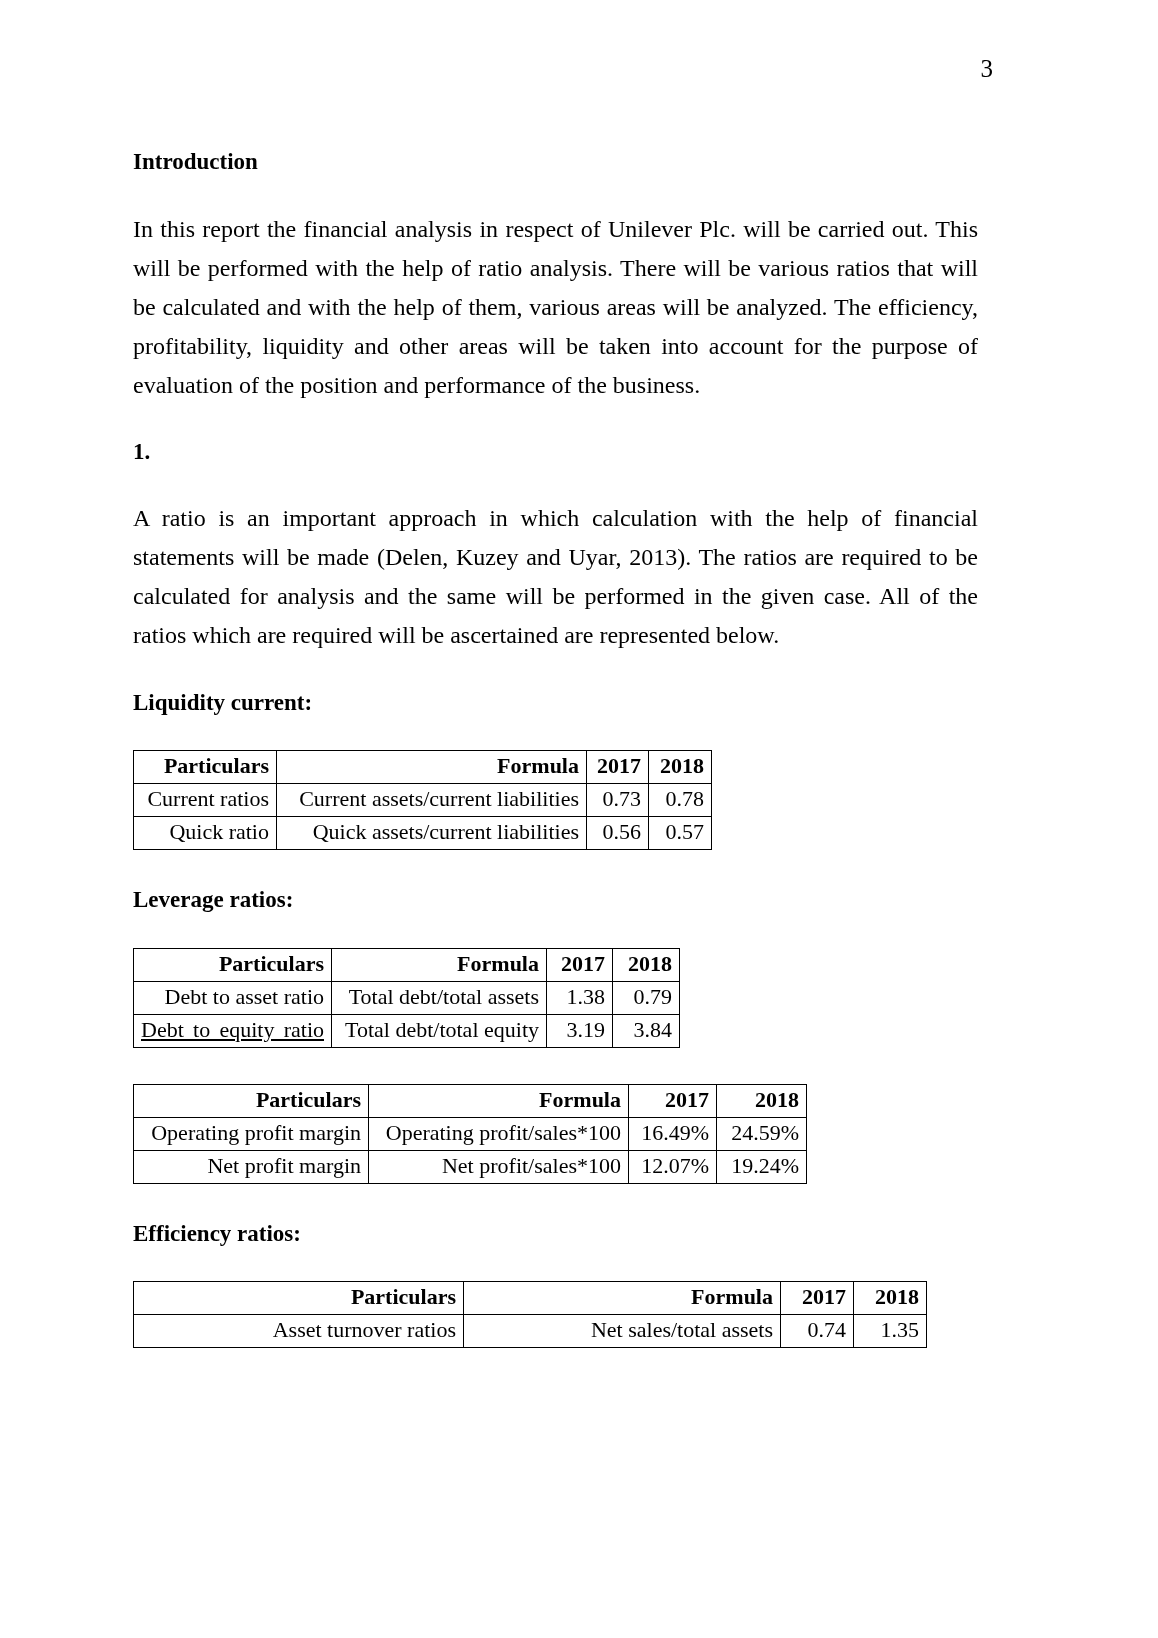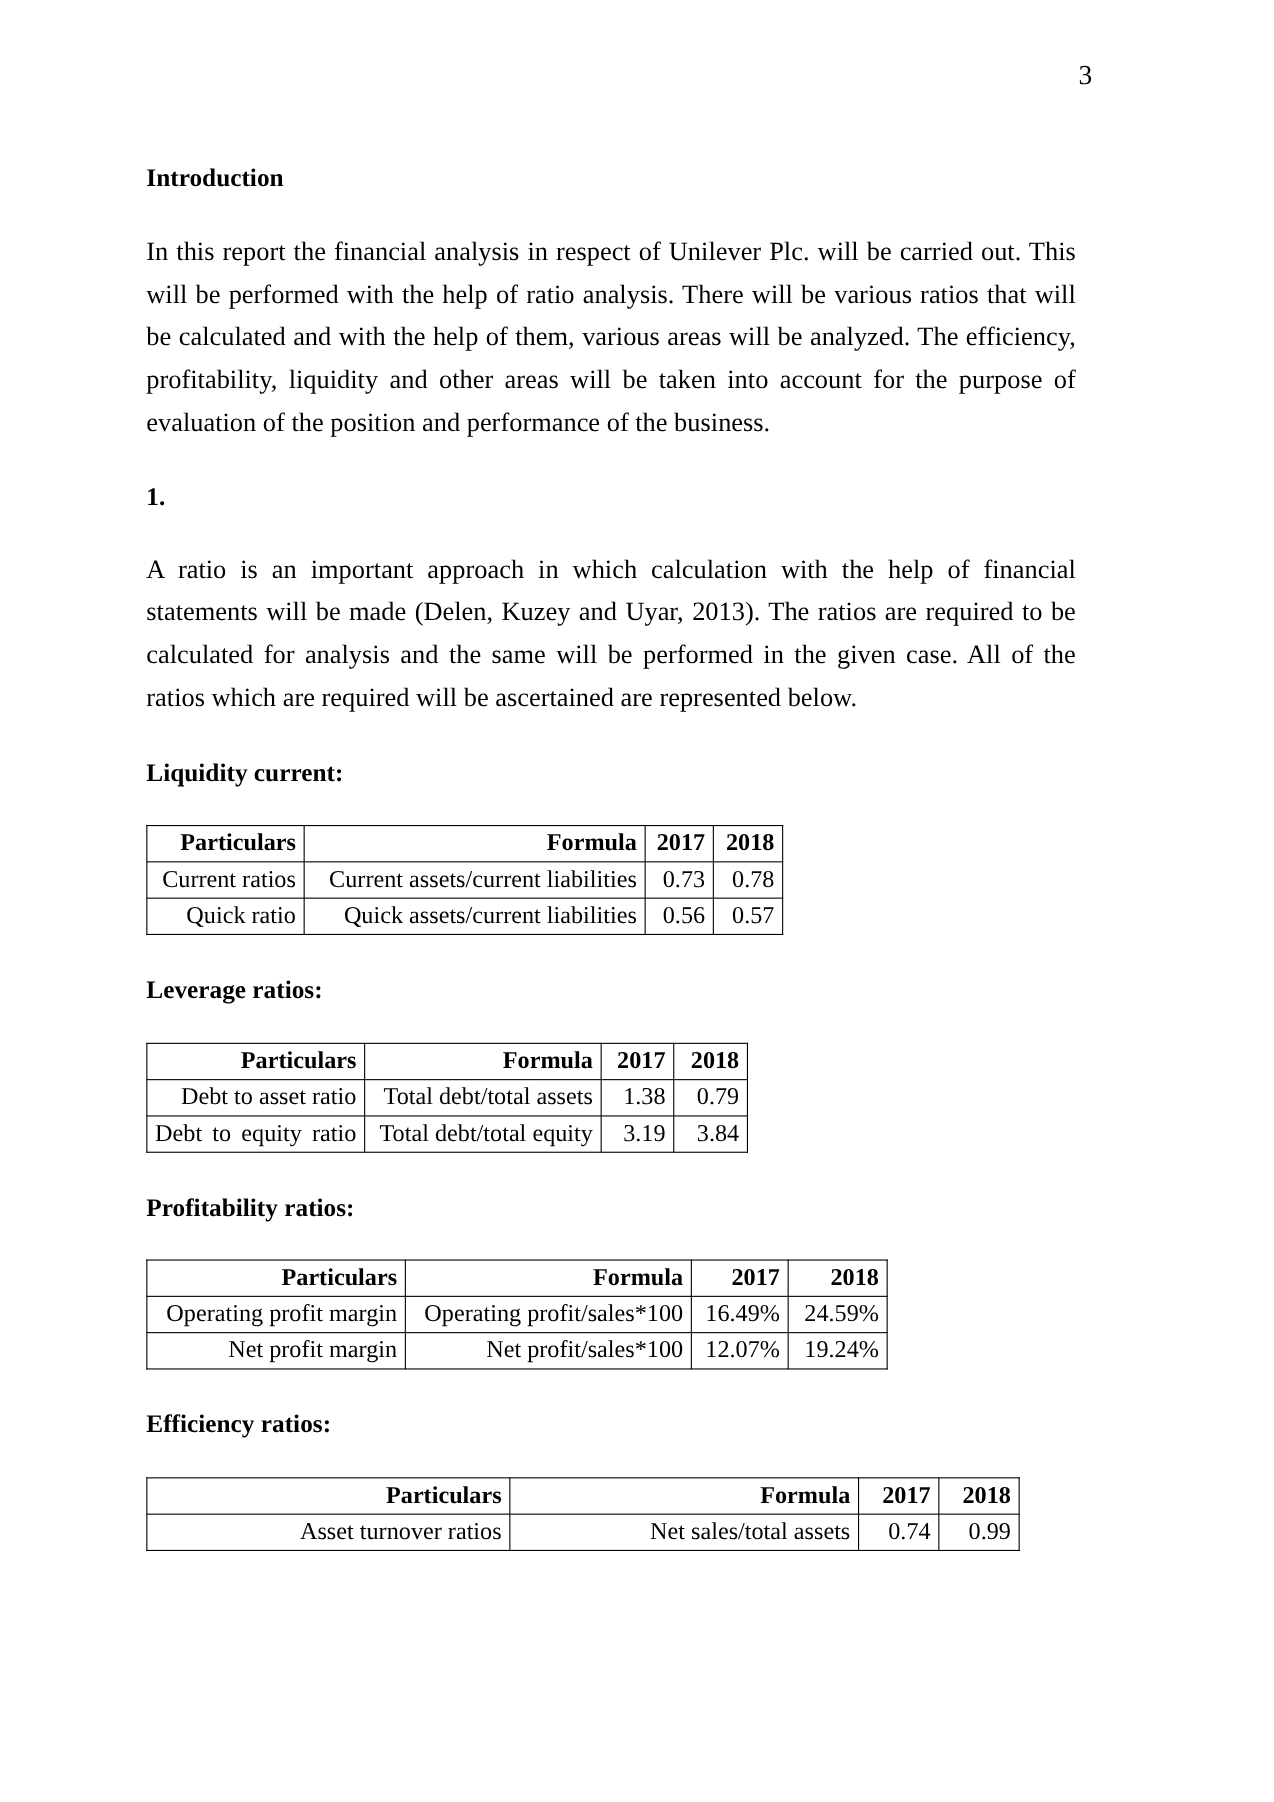--- a/index.html
+++ b/index.html
@@ -69,20 +69,21 @@
     text-align: right;
     font-weight: normal;
     line-height: 26px;
   }
   table.ratio-table th {
     font-weight: bold;
   }
   td.justify-cell {
     text-align: justify;
     text-align-last: justify;
+    text-decoration: underline;
   }
   
   table.t-liquidity { width: 578px; }
   table.t-liquidity col.c1 { width: 143px; }
   table.t-liquidity col.c2 { width: 310px; }
   table.t-liquidity col.c3 { width: 62px; }
   table.t-liquidity col.c4 { width: 63px; }
   
   table.t-leverage { width: 546px; }
   table.t-leverage col.c1 { width: 198px; }
@@ -176,21 +177,20 @@
         </tr>
         <tr>
           <td class="justify-cell">Debt to equity ratio</td>
           <td>Total debt/total equity</td>
           <td>3.19</td>
           <td>3.84</td>
         </tr>
       </tbody>
     </table>
 
-    <div class="heading">Profitability ratios:</div>
     <table class="ratio-table t-profit">
       <colgroup>
           <col class="c1">
           <col class="c2">
           <col class="c3">
           <col class="c4">
         </colgroup>
       <thead>
         <tr>
           <th>Particulars</th>
@@ -229,19 +229,19 @@
           <th>Formula</th>
           <th>2017</th>
           <th>2018</th>
         </tr>
       </thead>
       <tbody>
         <tr>
           <td>Asset turnover ratios</td>
           <td>Net sales/total assets</td>
           <td>0.74</td>
-          <td>0.99</td>
+          <td>1.35</td>
         </tr>
       </tbody>
     </table>
 
   </div>
 </div>
 
 </body></html>

